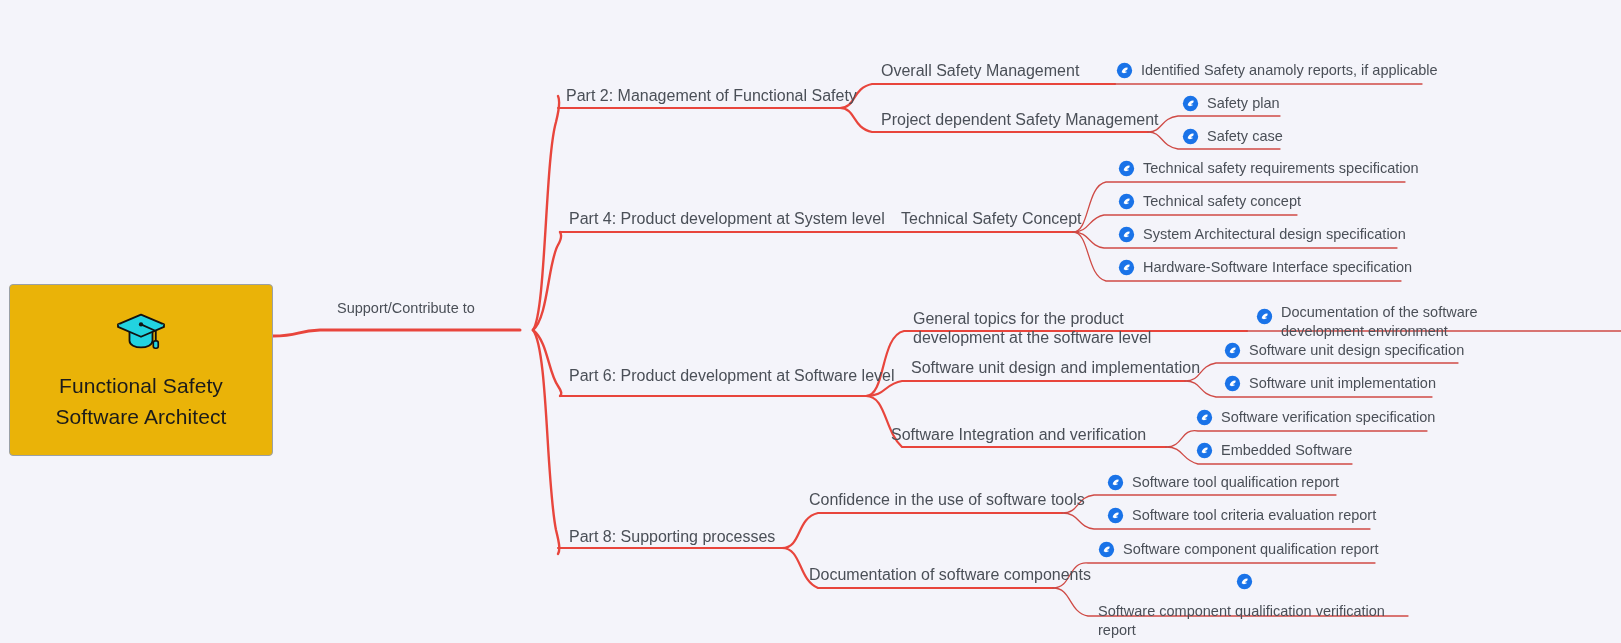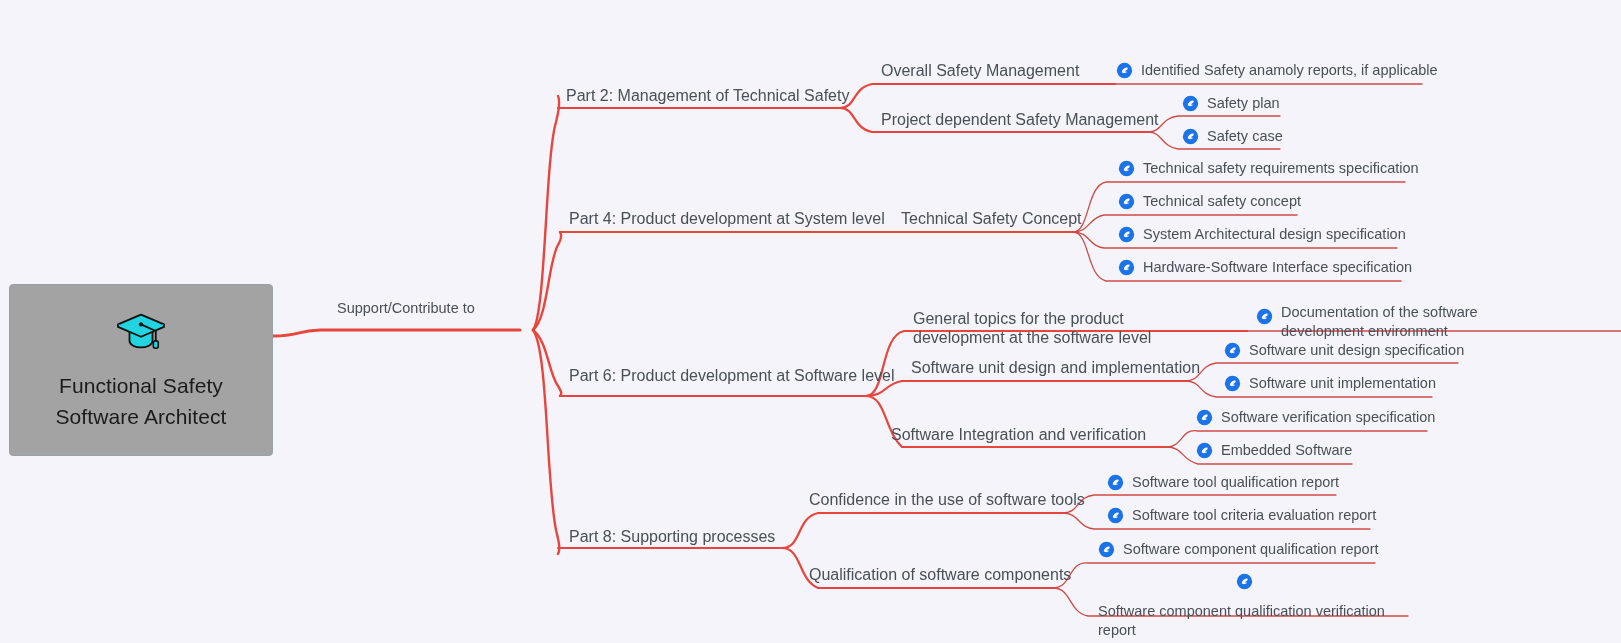--- a/index.html
+++ b/index.html
@@ -27,21 +27,21 @@
     pointer-events: none;
   }
 
   
   .root-node {
     position: absolute;
     left: 9px;
     top: 284px;
     width: 264px;
     height: 172px;
-    background: #a3a3a3;
+    background: #eab308;
     border: 1px solid #9aa0a6;
     border-radius: 4px;
     box-sizing: border-box;
     display: flex;
     flex-direction: column;
     align-items: center;
     justify-content: center;
     z-index: 5;
   }
   .root-icon {
@@ -192,21 +192,21 @@
       <rect x="47" y="40" width="6" height="9" rx="2.4" fill="#22d3e0" stroke="#111" stroke-width="2"></rect>
     </svg>
     <div class="root-title">
       <div>Functional Safety</div>
       <div>Software Architect</div>
     </div>
   </div>
 
   <div class="edge-label" style="left:337px; top:299px;">Support/Contribute to</div>
 
-  <div class="node branch-label" style="left:566px; top:86px;">Part 2: Management of Technical Safety</div>
+  <div class="node branch-label" style="left:566px; top:86px;">Part 2: Management of Functional Safety</div>
 
   <div class="node" style="left:881px; top:61px;">Overall Safety Management</div>
 
   <div class="node" style="left:881px; top:110px;">Project dependent Safety Management</div>
 
   <div class="leaf" style="left:1116px; top:61px;">
     <svg class="ico" viewBox="0 0 20 20" xmlns="http://www.w3.org/2000/svg">
       <circle cx="10" cy="10" r="9" fill="#1a73e8"></circle>
       <path d="M13.6 6.6 C10.8 6.2 7.3 8.4 6.6 12.2 C8.2 13.6 11.4 13.4 13.0 11.4 C11.9 11.5 10.8 11.2 10.2 10.6 C11.6 10.5 13.0 9.6 13.6 8.3 Z" fill="#ffffff"></path>
     </svg>
@@ -310,21 +310,21 @@
       <circle cx="10" cy="10" r="9" fill="#1a73e8"></circle>
       <path d="M13.6 6.6 C10.8 6.2 7.3 8.4 6.6 12.2 C8.2 13.6 11.4 13.4 13.0 11.4 C11.9 11.5 10.8 11.2 10.2 10.6 C11.6 10.5 13.0 9.6 13.6 8.3 Z" fill="#ffffff"></path>
     </svg>
     <span class="txt">Embedded Software</span>
   </div>
 
   <div class="node branch-label" style="left:569px; top:527px;">Part 8: Supporting processes</div>
 
   <div class="node" style="left:809px; top:490px;">Confidence in the use of software tools</div>
 
-  <div class="node" style="left:809px; top:565px;">Qualification of software components</div>
+  <div class="node" style="left:809px; top:565px;">Documentation of software components</div>
 
   <div class="leaf" style="left:1107px; top:506px;">
     <svg class="ico" viewBox="0 0 20 20" xmlns="http://www.w3.org/2000/svg">
       <circle cx="10" cy="10" r="9" fill="#1a73e8"></circle>
       <path d="M13.6 6.6 C10.8 6.2 7.3 8.4 6.6 12.2 C8.2 13.6 11.4 13.4 13.0 11.4 C11.9 11.5 10.8 11.2 10.2 10.6 C11.6 10.5 13.0 9.6 13.6 8.3 Z" fill="#ffffff"></path>
     </svg>
     <span class="txt">Software tool criteria evaluation report</span>
   </div>
 
   <div class="leaf" style="left:1107px; top:473px;">

